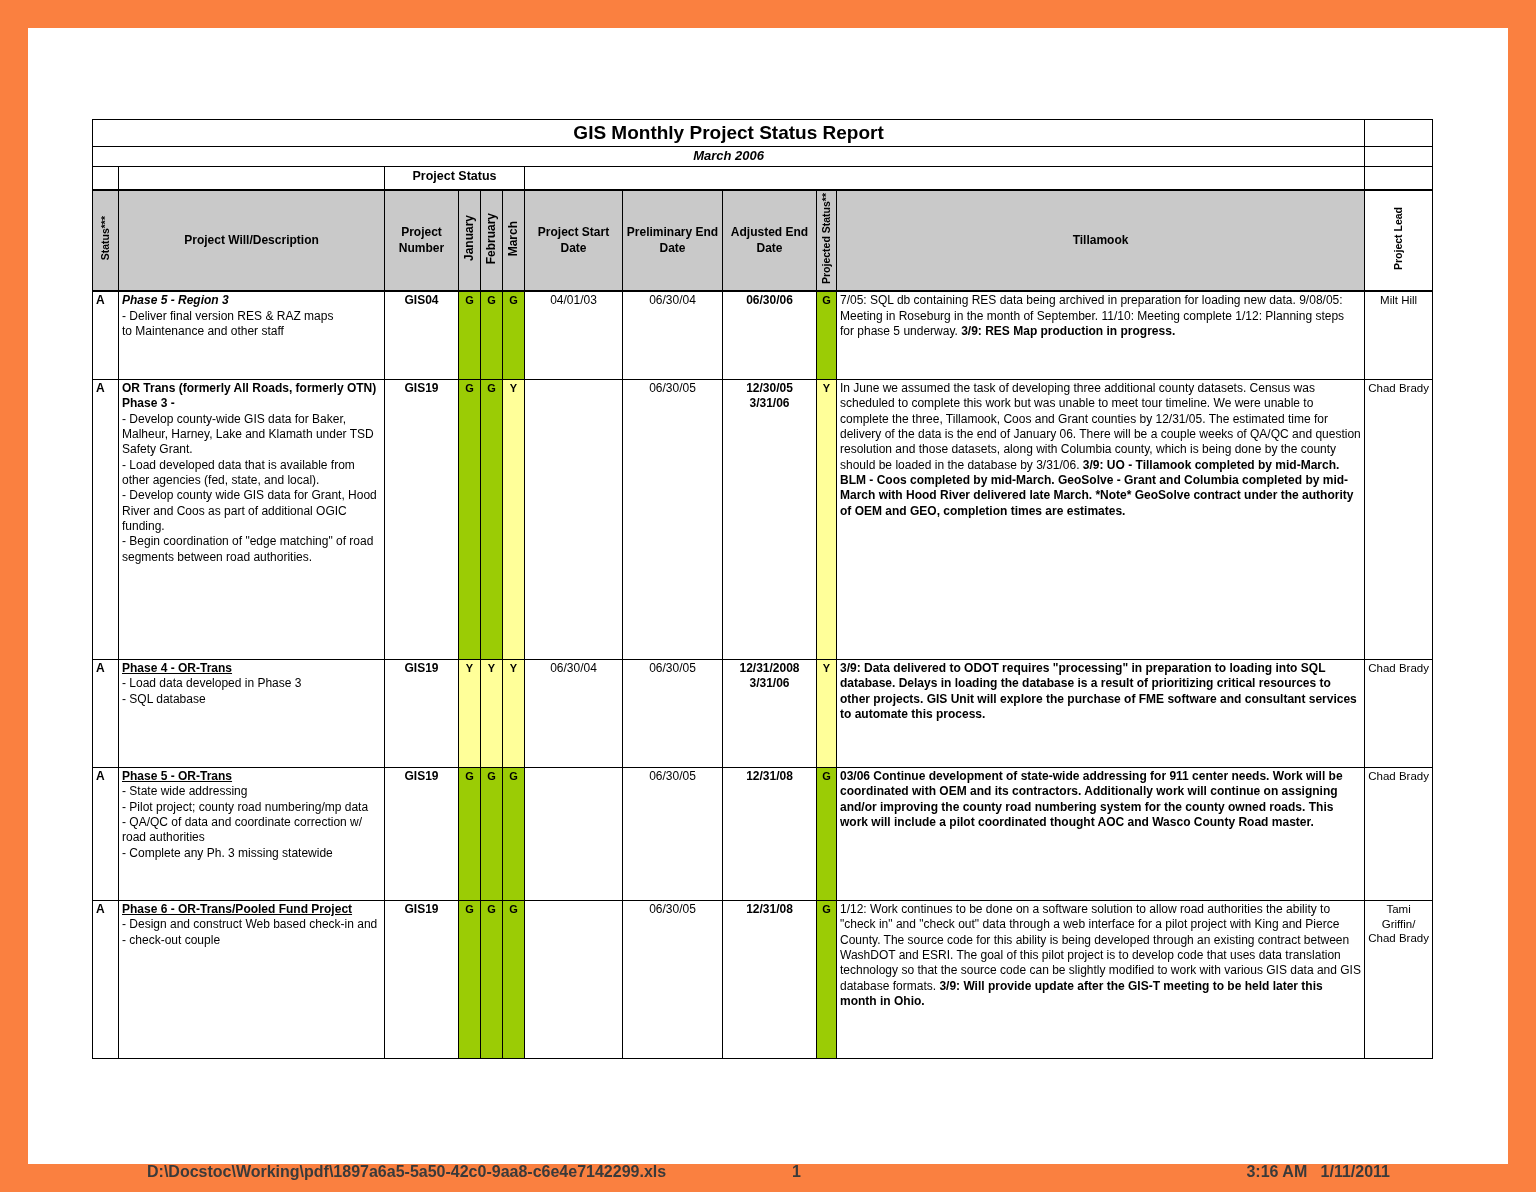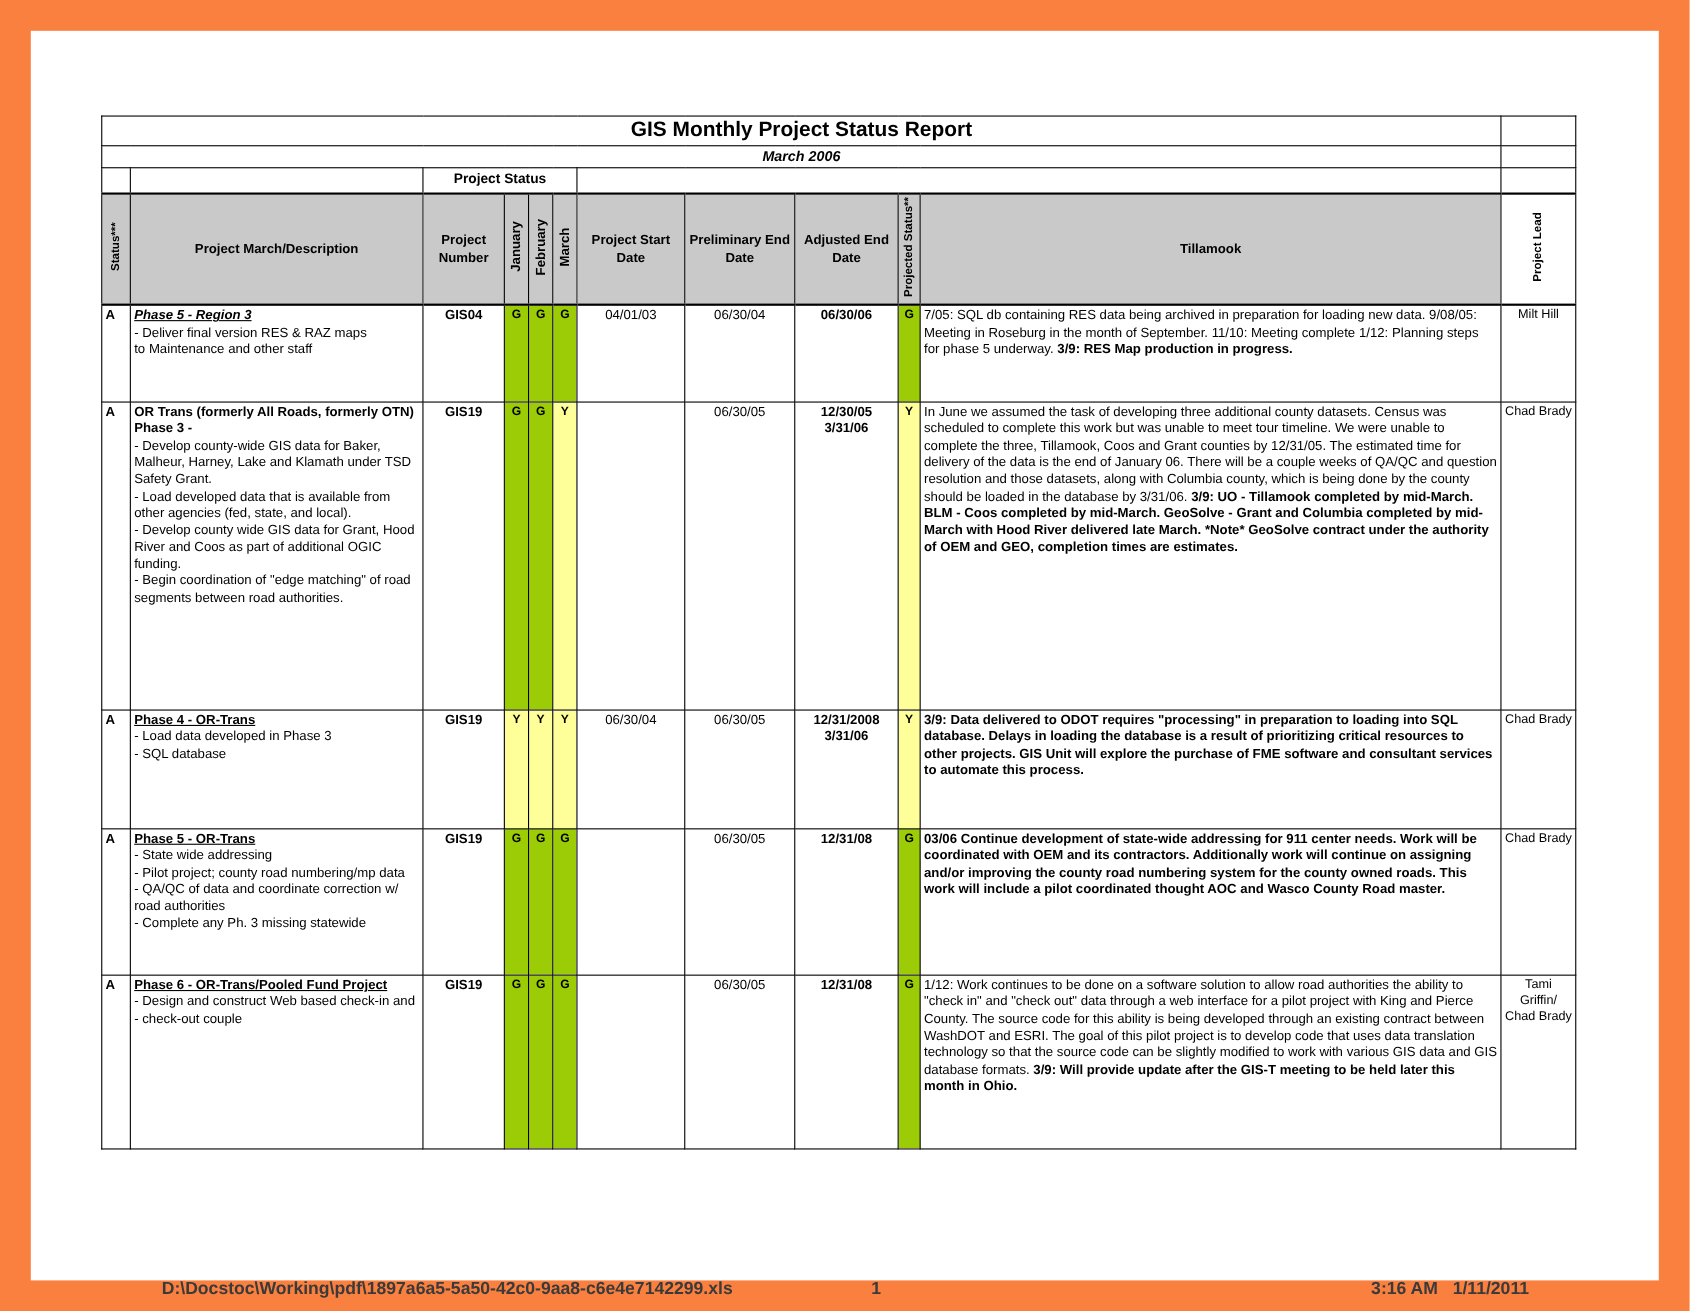--- a/index.html
+++ b/index.html
@@ -29,21 +29,21 @@
     width: 1408px;
     height: 1070px;
     background: #ffffff;
   }
 
   table.report {
     border-collapse: collapse;
     table-layout: fixed;
     width: 1340px;
     margin-left: 28px;
-    margin-top: 20px;
+    margin-top: 34px;
     font-size: 11.5px;
     color: #000;
   }
   table.report td {
     border: 1px solid #000;
     vertical-align: top;
     padding: 1px 3px;
     line-height: 1.28;
     overflow: hidden;
     word-wrap: break-word;
@@ -144,21 +144,20 @@
     padding-top: 1px;
     line-height: 1.25;
   }
 
   .g { background: #9BCC05; }
   .y { background: #FFFF99; }
 
   .ttl {
     font-weight: bold;
     font-style: italic;
-    text-decoration: underline;
     display: inline;
   }
   .ttl2 {
     font-weight: bold;
     text-decoration: underline;
     display: inline;
   }
   .ttl3 {
     font-weight: bold;
     display: inline;
@@ -217,21 +216,21 @@
       <tr>
         <td class="group-blank"></td>
         <td class="group-blank"></td>
         <td class="group-label" colspan="4">Project Status</td>
         <td class="group-blank" colspan="5"></td>
         <td class="nb"></td>
       </tr>
 
       <tr class="colhead">
         <td><span class="vert small">Status***</span></td>
-        <td>Project March/Description</td>
+        <td>Project Will/Description</td>
         <td>Project Number</td>
         <td><span class="vert">January</span></td>
         <td><span class="vert">February</span></td>
         <td><span class="vert">March</span></td>
         <td>Project Start Date</td>
         <td>Preliminary End Date</td>
         <td>Adjusted End Date</td>
         <td><span class="vert small">Projected Status**</span></td>
         <td>Tillamook</td>
         <td class="plain-head"><span class="vert small">Project Lead</span></td>

